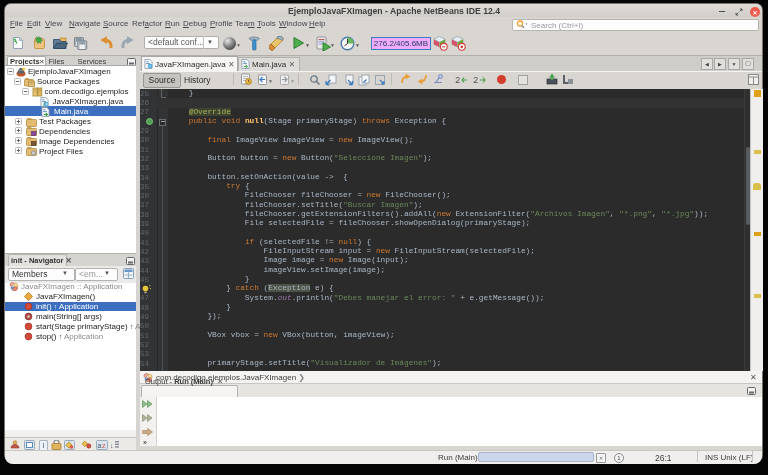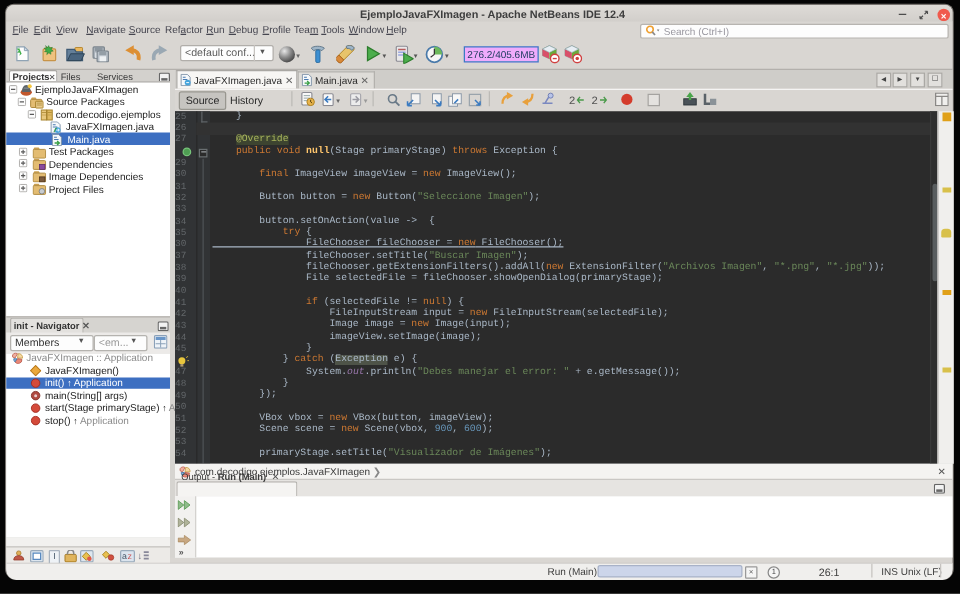--- a/index.html
+++ b/index.html
@@ -513,35 +513,34 @@
 <div class="abs" style="left:19px;top:29.5px;width:7px;height:7px;border:1px solid #6a6f72;background:#2b2b2b;box-sizing:border-box;"></div>
 <div class="abs" style="left:20.5px;top:32px;width:4px;height:1px;background:#9a9fa2;"></div>
 <div class="abs" style="left:22px;top:37.5px;width:1px;height:244px;background:#4e5356;"></div>
 <div class="cl" style="top:0;">    }</div>
 <div class="cl" style="top:18.6px;">    <span class="an">@Override</span></div>
 <div class="cl" style="top:27.9px;">    <span class="k">public</span> <span class="k">void</span> <span class="fn">null</span>(Stage primaryStage) <span class="k">throws</span> Exception {</div>
 <div class="cl" style="top:46.5px;">        <span class="k">final</span> ImageView imageView = <span class="k">new</span> ImageView();</div>
 <div class="cl" style="top:65.1px;">        Button button = <span class="k">new</span> Button(<span class="s">"Seleccione Imagen"</span>);</div>
 <div class="cl" style="top:83.7px;">        button.setOnAction(value -&gt;  {</div>
 <div class="cl" style="top:93px;">            <span class="k">try</span> {</div>
-<div class="cl" style="top:102.3px;text-decoration:underline;">                FileChooser fileChooser = <span class="k">new</span> FileChooser();</div>
+<div class="cl" style="top:102.3px;">                FileChooser fileChooser = <span class="k">new</span> FileChooser();</div>
 <div class="cl" style="top:111.6px;">                fileChooser.setTitle(<span class="s">"Buscar Imagen"</span>);</div>
 <div class="cl" style="top:130.2px;">                File selectedFile = fileChooser.showOpenDialog(primaryStage);</div>
 <div class="cl" style="top:120.9px;">                fileChooser.getExtensionFilters().addAll(<span class="k">new</span> ExtensionFilter(<span class="s">"Archivos Imagen"</span>, <span class="s">"*.png"</span>, <span class="s">"*.jpg"</span>));</div>
 <div class="cl" style="top:148.8px;">                <span class="k">if</span> (selectedFile != <span class="k">null</span>) {</div>
 <div class="cl" style="top:158.1px;">                    FileInputStream input = <span class="k">new</span> FileInputStream(selectedFile);</div>
 <div class="cl" style="top:167.4px;">                    Image image = <span class="k">new</span> Image(input);</div>
 <div class="cl" style="top:176.7px;">                    imageView.setImage(image);</div>
 <div class="cl" style="top:186px;">                }</div>
 <div class="cl" style="top:195.3px;">            } <span class="k">catch</span> (<span class="mk">Exception</span> e) {</div>
 <div class="cl" style="top:204.6px;">                System.<span class="fd">out</span>.println(<span class="s">"Debes manejar el error: "</span> + e.getMessage());</div>
 <div class="cl" style="top:213.9px;">            }</div>
 <div class="cl" style="top:223.2px;">        });</div>
 <div class="cl" style="top:241.8px;">        VBox vbox = <span class="k">new</span> VBox(button, imageView);</div>
-<div class="cl" style="top:251.1px;">        Scene scene = <span class="k">new</span> Scene(vbox, <span class="nm">900</span>, <span class="nm">600</span>);</div>
 <div class="cl" style="top:269.7px;">        primaryStage.setTitle(<span class="s">"Visualizador de Imágenes"</span>);</div>
 <div id="scrollv">
       <div style="position:absolute;left:1px;top:58px;width:4px;height:78px;background:#595d5f;border-radius:2px;"></div>
     </div>
 </div>
 <div id="stripe"></div>
 <div class="abs" style="left:754px;top:90px;width:7px;height:7px;background:#e0a018;"></div>
 <div class="abs" style="left:754px;top:150px;width:7px;height:4px;background:#d8c04a;"></div>
 <div class="abs" style="left:753px;top:183px;width:8px;height:7px;background:#d8c04a;border-radius:3px 3px 1px 1px;"></div>
 <div class="abs" style="left:754px;top:232px;width:7px;height:4px;background:#e0a018;"></div>

